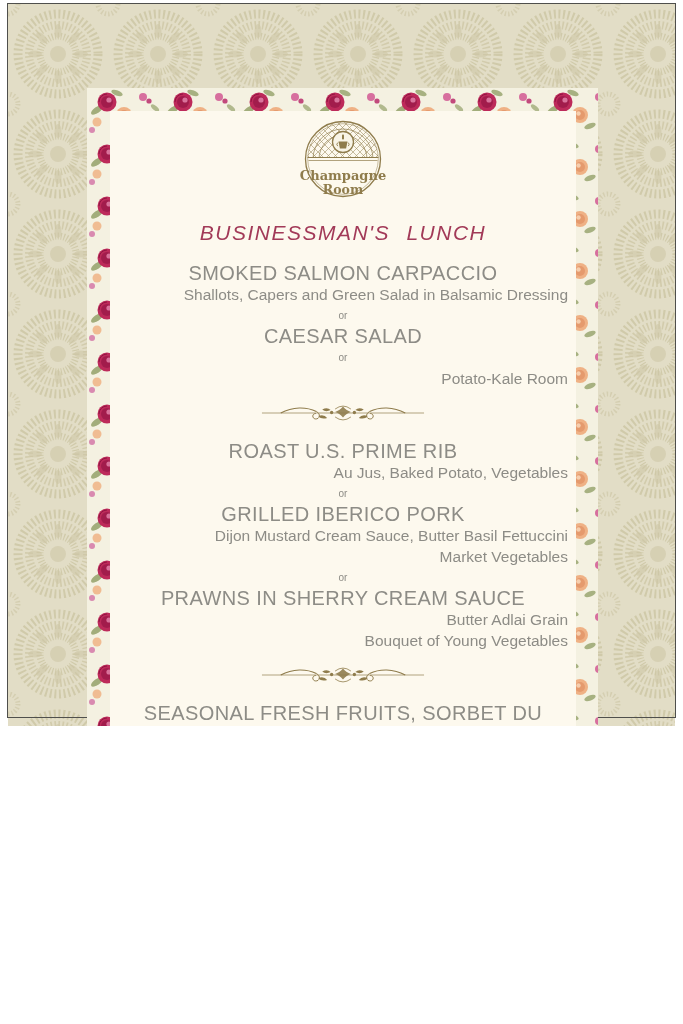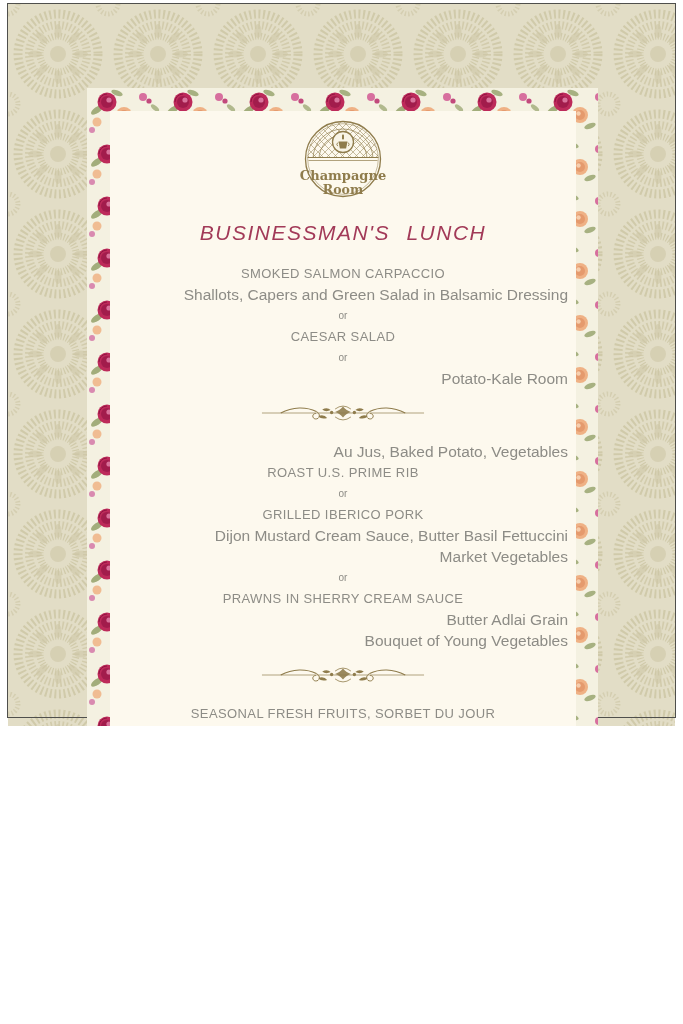--- a/index.html
+++ b/index.html
@@ -16,21 +16,21 @@
                 border:1px solid var(--border_line);pointer-events:none;}
   .floral-frame{position:absolute;top:88px;left:87px;width:511px;height:856px;}
   .panel{position:absolute;top:111px;left:110px;width:466px;height:811px;
          background:var(--panel);text-align:center;overflow:hidden;box-sizing:border-box;
          padding:0 8px;}
   .logo-svg{margin-top:6px;display:inline-block;}
   .menu-title{margin-top:14px;font-size:21px;font-style:italic;color:var(--title);
               letter-spacing:1.5px;word-spacing:9px;font-weight:400;}
   .course{margin-top:18px;}
   .line{color:var(--text);line-height:21px;}
-  .line.item{font-size:13px;letter-spacing:.4px;}
+  .line.item{font-size:20px;letter-spacing:.4px;}
   .line.desc{font-size:15.5px;text-align:right;}
   .line.or{font-size:10px;}
   .divider-wrap{margin-top:14px;height:20px;}
   .flourish{width:168px;height:20px;display:inline-block;vertical-align:top;}
   .course:last-child{margin-top:22px;}
   .course:last-child .line.item{word-spacing:5px;}
   .course:last-child .line + .line{margin-top:15px;}
 </style>
 </head>
 <body>
@@ -158,22 +158,22 @@
                 <path d="M64 6.5 q5 -3 8.5 0.5 q-5 2.5 -8.5 -0.5" style="fill:var(--gold)" stroke="none"></path>
               </g>
               <path d="M85 3.5 c-2.5 3 -5 4.5 -8 5.5 c3 1 5.5 2.5 8 5.5 c2.5 -3 5 -4.5 8 -5.5 c-3 -1 -5.5 -2.5 -8 -5.5 Z" style="fill:var(--gold)" stroke="none" opacity="0.9"></path>
               <circle cx="73.5" cy="9.5" r="1.7" style="fill:var(--gold)" stroke="none"></circle>
               <circle cx="96.5" cy="9.5" r="1.7" style="fill:var(--gold)" stroke="none"></circle>
               <path d="M77 6 q8 -6 16 0" stroke-width="0.8"></path>
               <path d="M77 14 q8 6 16 0" stroke-width="0.8"></path>
             </g>
           </svg></div>
         <div class="course">
+          <div class="line item">ROAST U.S. PRIME RIB</div>
           <div class="line desc">Au Jus, Baked Potato, Vegetables</div>
-          <div class="line item">ROAST U.S. PRIME RIB</div>
           <div class="line or">or</div>
           <div class="line item">GRILLED IBERICO PORK</div>
           <div class="line desc">Dijon Mustard Cream Sauce, Butter Basil Fettuccini</div>
           <div class="line desc">Market Vegetables</div>
           <div class="line or">or</div>
           <div class="line item">PRAWNS IN SHERRY CREAM SAUCE</div>
           <div class="line desc">Butter Adlai Grain</div>
           <div class="line desc">Bouquet of Young Vegetables</div>
         </div>
         <div class="divider-wrap"><svg class="flourish" viewBox="0 0 170 20">

